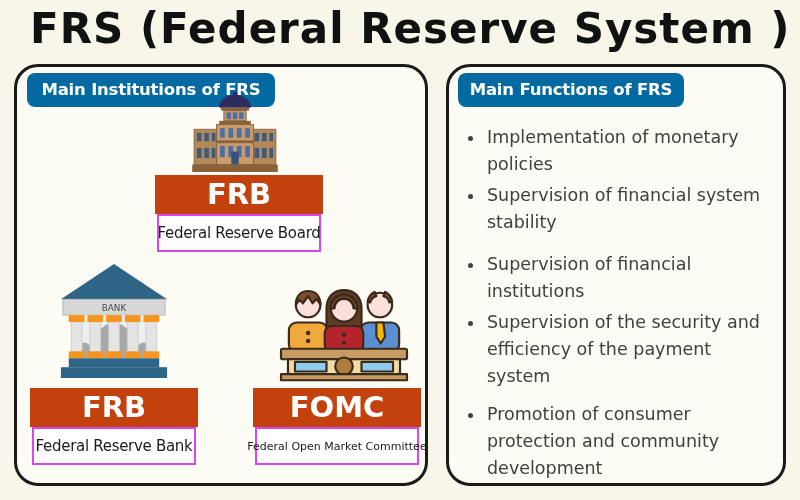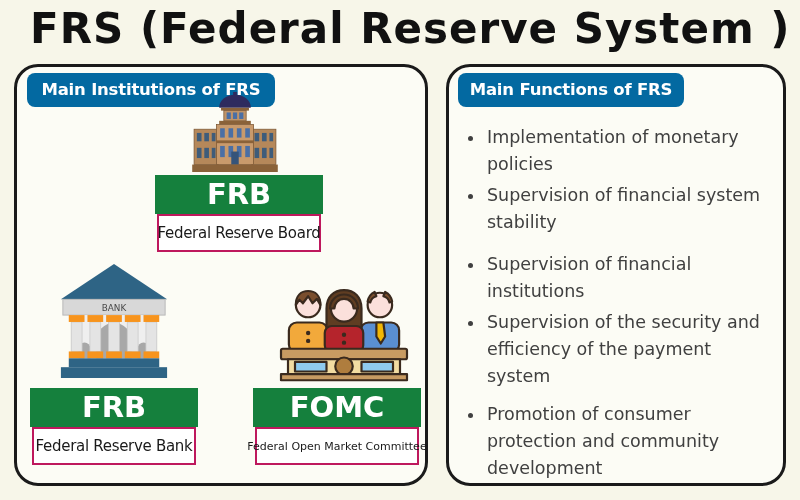--- a/index.html
+++ b/index.html
@@ -31,27 +31,27 @@
     border-radius:8px;
     font-weight:bold; font-size:16.5px;
     text-align:center; line-height:34px; height:34px;
     letter-spacing:-0.2px;
     white-space:nowrap;
   }
   .badge.left-badge  { left:10px; top:6px;  width:248px; }
   .badge.right-badge { left:9px;  top:6px;  width:226px; }
   .navy-box {
     position:absolute; height:39px;
-    background:#15803d; color:#FFFFFF;
+    background:#c2410c; color:#FFFFFF;
     font-weight:bold; font-size:29px;
     text-align:center; line-height:38px;
   }
   .label-box {
     position:absolute; height:38px;
-    background:#FFFFFF; border:2px solid #be185d;
+    background:#FFFFFF; border:2px solid #d946ef;
     text-align:center;
     display:flex; align-items:center; justify-content:center;
     font-size:15px; letter-spacing:-0.3px;
     white-space:nowrap;
   }
   .label-box.small { font-size:11px; letter-spacing:0; }
   .iconwrap { position:absolute; line-height:0; }
   ul.functions {
     position:absolute; left:12px; top:57px; width:312px;
     list-style:disc; padding-left:24px;

